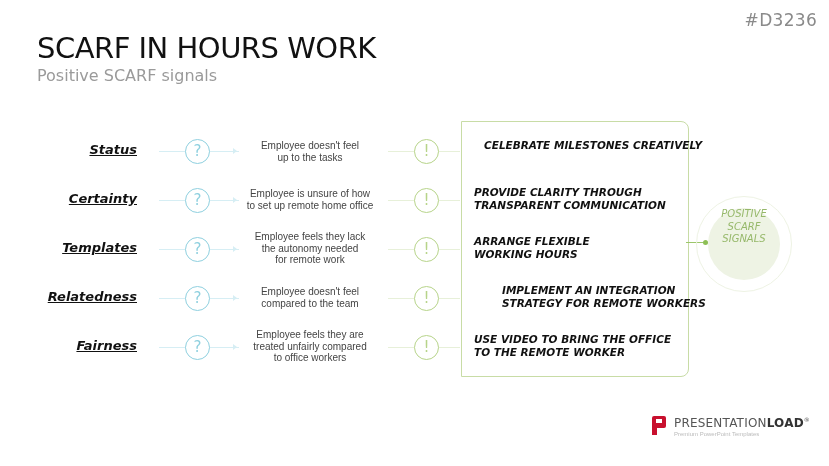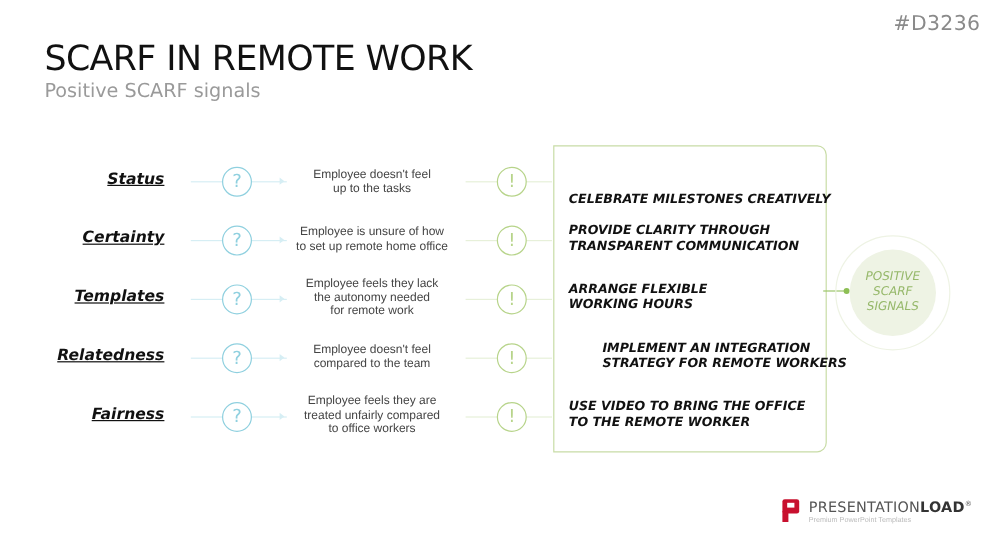--- a/index.html
+++ b/index.html
@@ -29,52 +29,52 @@
   .box { position:absolute; left:461px; top:121px; width:226px; height:254px;
          border:1.2px solid #c8dca6; border-radius:0 8px 8px 0; border-left-color:#c8dca6; }
   .action { position:absolute; left:474px; font-size:10.5px; line-height:13px; font-weight:bold;
             font-style:italic; color:#111; font-family:"DejaVu Sans", sans-serif; text-transform:uppercase; }
   .connector { position:absolute; left:686px; top:242px; width:20px; height:1px; background:#9cc66a; }
   .conn-dot { position:absolute; left:703px; top:240px; width:5px; height:5px; border-radius:50%; background:#8dbf55; }
   .outer-ring { position:absolute; left:696px; top:196px; width:94px; height:94px; border-radius:50%;
                 border:1px solid #eef3e4; }
   .inner-circle { position:absolute; left:708px; top:208px; width:72px; height:72px; border-radius:50%;
                   background:#eef3e4; color:#96b86a; font-size:10px; line-height:12.5px; text-align:center;
-                  font-style:italic; display:flex; align-items:center; justify-content:center; font-family:"DejaVu Sans", sans-serif; }
+                  font-style:italic; display:flex; justify-content:center; font-family:"DejaVu Sans", sans-serif; }
   .logo { position:absolute; left:652px; top:416px; display:flex; align-items:flex-start; }
   .logo-mark { width:16px; height:20px; position:relative; }
   .logo-mark .p { position:absolute; left:0; top:0; width:14px; height:12px; background:#c8102e; border-radius:2px; }
   .logo-mark .p:after { content:""; position:absolute; left:4px; top:3px; width:6px; height:4px; background:#fff; }
   .logo-mark .tail { position:absolute; left:0; top:10px; width:5px; height:9px; background:#c8102e; }
   .logo-text { margin-left:6px; }
   .logo-name { font-size:12px; color:#555; letter-spacing:0.2px; white-space:nowrap; font-family:"DejaVu Sans", sans-serif; }
   .logo-name b { color:#333; }
   .logo-tag { font-size:6px; color:#bbb; margin-top:1px; white-space:nowrap; }
 </style>
 </head>
 <body>
 
 <div class="code">#D3236</div>
-<h1 class="title">SCARF IN REMOTE WORK</h1>
+<h1 class="title">SCARF IN HOURS WORK</h1>
 <div class="subtitle">Positive SCARF signals</div>
 
 <div class="box"></div>
 
 <div class="row" style="top:131px;">
   <div class="label">Status</div>
   <div class="line-q"></div>
   <div class="arrow-q"></div>
   <div class="q-circle">?</div>
   <div class="desc" style="top:9px;">
     <div>Employee doesn't feel</div>
     <div>up to  the tasks</div>
   </div>
   <div class="line-e"></div>
   <div class="e-circle">!</div>
-  <div class="action" style="top:29px;">
+  <div class="action" style="top:8px;margin-left:10px;">
     <div>CELEBRATE MILESTONES CREATIVELY</div>
   </div>
 </div>
 
 <div class="row" style="top:180px;">
   <div class="label">Certainty</div>
   <div class="line-q"></div>
   <div class="arrow-q"></div>
   <div class="q-circle">?</div>
   <div class="desc" style="top:8px;">

